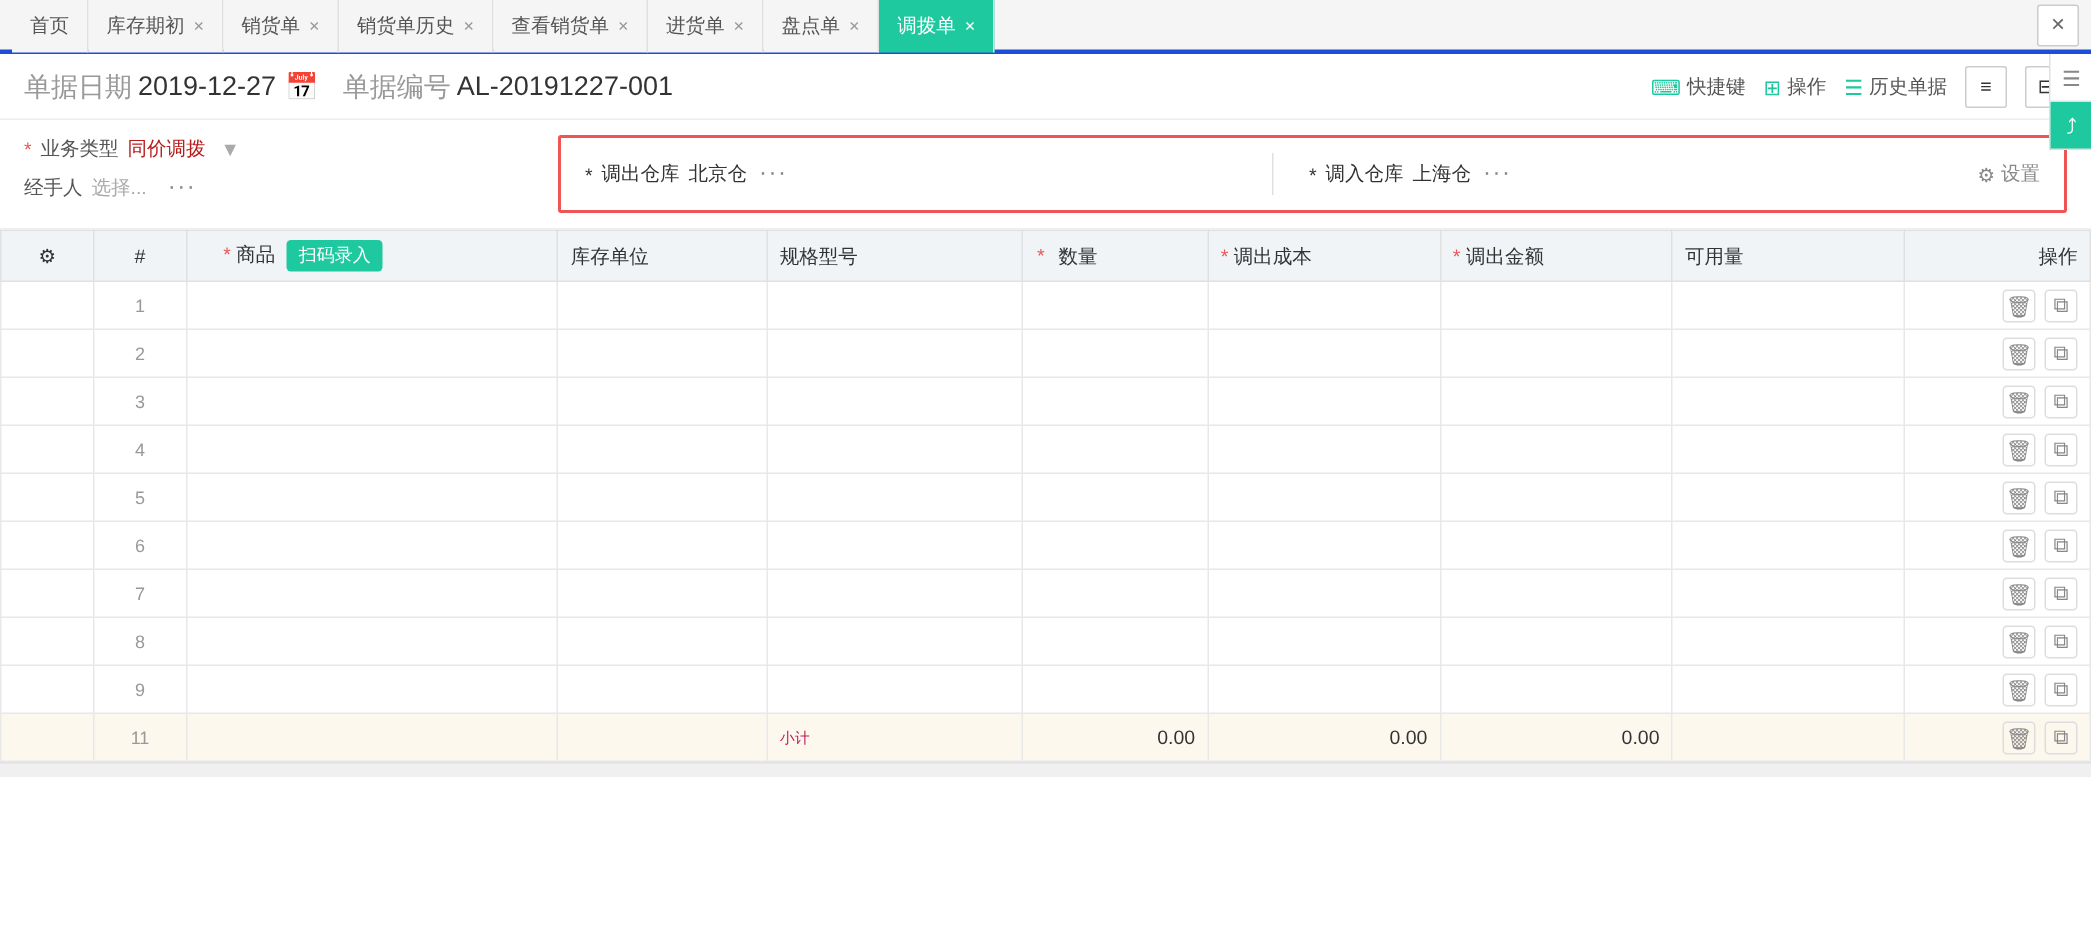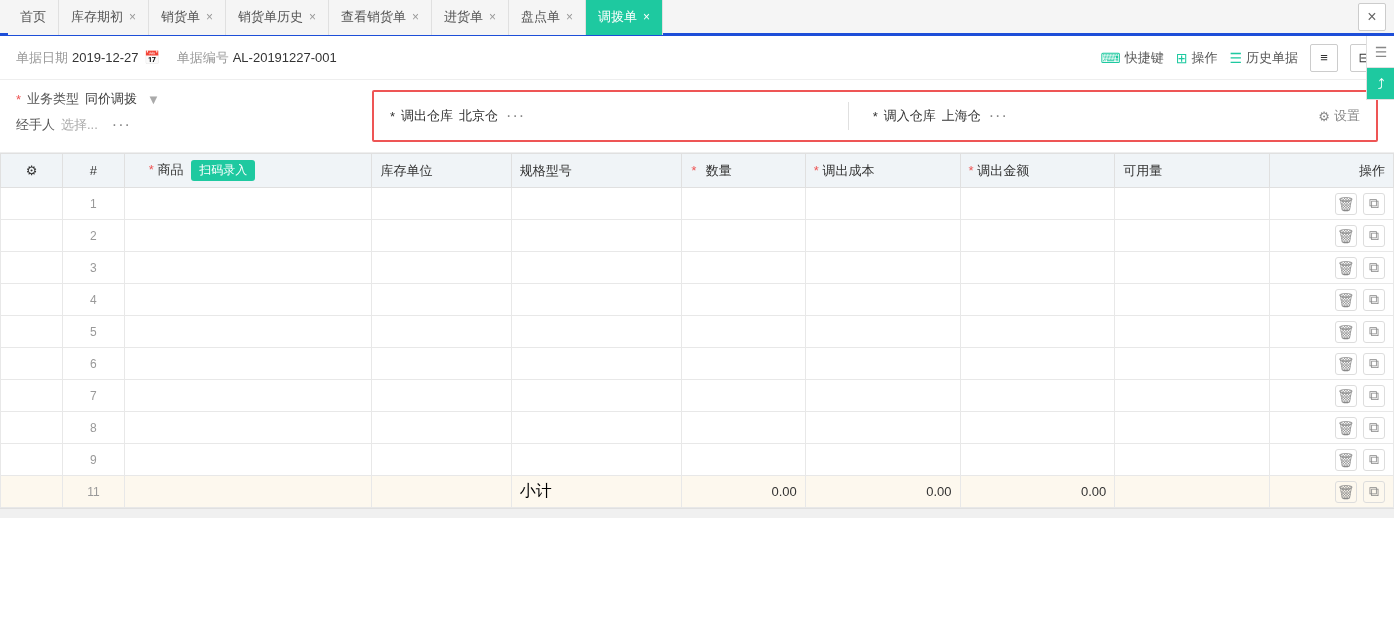--- a/index.html
+++ b/index.html
@@ -51,21 +51,21 @@
     
     .toolbar-row {
       display: flex; align-items: center;
       padding: 8px 16px;
       border-bottom: 1px solid #eee;
       gap: 16px;
       height: 44px;
     }
     .toolbar-item {
       display: flex; align-items: center; gap: 4px;
-      color: #555; font-size: 13px;
+      color: #555; font-size: 18px;
     }
     .toolbar-item .label { color: #999; }
     .toolbar-item .value { color: #333; font-weight: 500; }
     .toolbar-right {
       margin-left: auto;
       display: flex; align-items: center; gap: 12px;
     }
     .toolbar-action {
       display: flex; align-items: center; gap: 4px;
       color: #555; cursor: pointer; font-size: 13px;
@@ -98,21 +98,21 @@
       border-radius: 2px;
       padding: 10px 16px;
       display: flex; align-items: center; gap: 0;
       position: relative;
     }
     .form-field {
       display: flex; align-items: center; gap: 6px;
     }
     .form-field .req { color: #e55; }
     .form-field .field-label { color: #555; }
-    .form-field .field-value { color: #404040; }
+    .form-field .field-value { color: #b91c1c; }
     .dropdown-arrow {
       color: #aaa; cursor: pointer; margin-left: 4px;
     }
     .ellipsis-btn {
       color: #888; cursor: pointer; font-size: 16px; letter-spacing: 1px;
       margin-left: 8px;
     }
     .warehouse-section {
       display: flex; align-items: center; flex: 1;
     }
@@ -519,21 +519,21 @@
           <span class="action-icon" title="删除">🗑</span>
           <span class="action-icon" title="复制">⧉</span>
         </div>
       </td>
     </tr>
           <tr class="subtotal-row">
       <td></td>
       <td class="row-num">11</td>
       <td></td>
       <td></td>
-      <td style="color:#000000;font-size:16px;">小计</td>
+      <td style="color:#be185d;font-size:10px;">小计</td>
       <td style="text-align:right;">0.00</td>
       <td style="text-align:right;">0.00</td>
       <td style="text-align:right;">0.00</td>
       <td></td>
       <td>
         <div class="action-cell">
           <span class="action-icon" title="删除">🗑</span>
           <span class="action-icon" title="复制">⧉</span>
         </div>
       </td>

